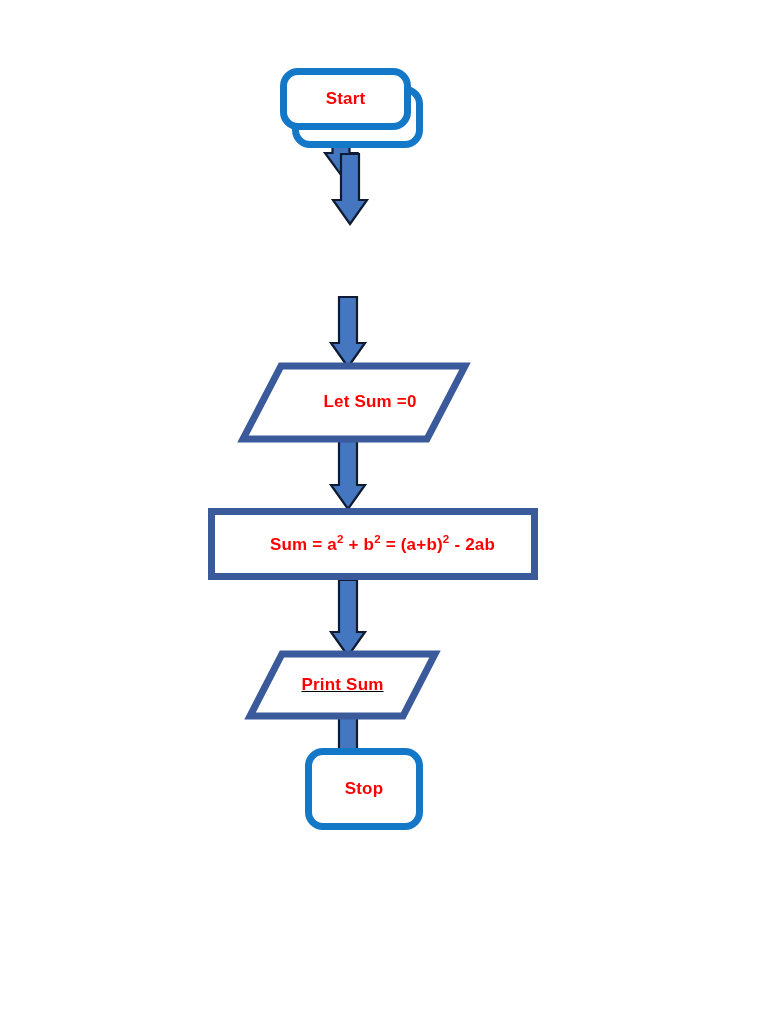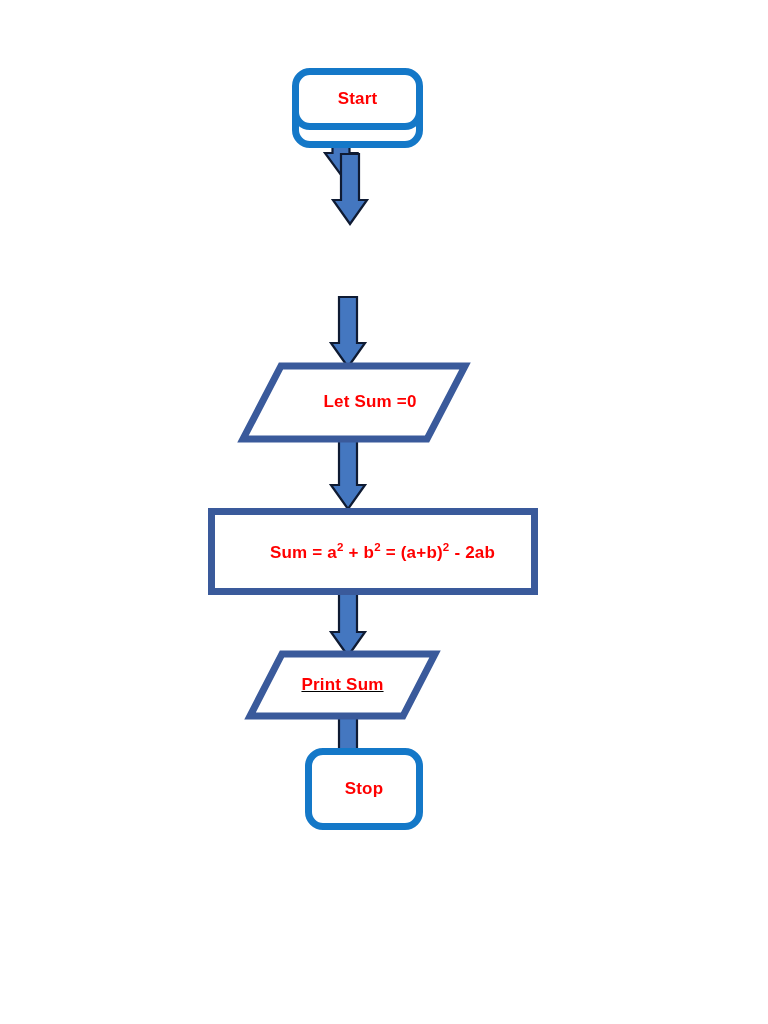--- a/index.html
+++ b/index.html
@@ -101,30 +101,30 @@
       <svg width="34" height="76" viewBox="0 0 34 76">
         <polygon points="8,0 26,0 26,52 34,52 17,76 0,52 8,52" fill="#4477C0" stroke="#0F1B33" stroke-width="2.2" stroke-linejoin="miter"></polygon>
       </svg>
     </div>
     <div class="arrow" style="left: 331px; top: 714px; width: 34px; height: 74px;">
       <svg width="34" height="74" viewBox="0 0 34 74">
         <polygon points="8,0 26,0 26,50 34,50 17,74 0,50 8,50" fill="#4477C0" stroke="#0F1B33" stroke-width="2.2" stroke-linejoin="miter"></polygon>
       </svg>
     </div>
     <div class="node terminator-shadow" style="left: 292px; top: 86px; width: 131px; height: 62px; border-color: rgb(20, 120, 200);"></div>
-    <div class="node terminator" style="left: 292px; top: 68px; width: 131px; height: 62px; border-color: rgb(20, 120, 200);">
+    <div class="node terminator" style="left: 280px; top: 68px; width: 131px; height: 62px; border-color: rgb(20, 120, 200);">
       <span class="node-label" style="color: rgb(255, 0, 0);">Start</span>
     </div>
     <div class="node io" style="left: 243px; top: 366px; width: 222px; height: 73px;">
       <svg width="222" height="73" viewBox="0 0 222 73">
         <polygon points="38,0 222,0 184,73 0,73" fill="#ffffff" stroke="#3A5A9B" stroke-width="7" stroke-linejoin="miter"></polygon>
       </svg>
       <span class="node-label" style="color: rgb(255, 0, 0); margin-left: 32px;">Let Sum =0</span>
     </div>
-    <div class="node process" style="left: 208px; top: 508px; width: 330px; height: 87px; border-color: rgb(58, 90, 155); padding-left: 19px;">
+    <div class="node process" style="left: 208px; top: 508px; width: 330px; height: 72px; border-color: rgb(58, 90, 155); padding-left: 19px;">
       <span class="node-label" style="color: rgb(255, 0, 0);">Sum = a<sup style="font-size: 0.68em;">2</sup> + b<sup style="font-size: 0.68em;">2</sup> = (a+b)<sup style="font-size: 0.68em;">2</sup> - 2ab</span>
     </div>
     <div class="node io" style="left: 250px; top: 654px; width: 185px; height: 62px; text-decoration: underline;">
       <svg width="185" height="62" viewBox="0 0 185 62">
         <polygon points="32,0 185,0 153,62 0,62" fill="#ffffff" stroke="#3A5A9B" stroke-width="7" stroke-linejoin="miter"></polygon>
       </svg>
       <span class="node-label" style="color: rgb(255, 0, 0);">Print Sum</span>
     </div>
     <div class="node terminator" style="left: 305px; top: 748px; width: 118px; height: 82px; border-color: rgb(20, 120, 200);">
       <span class="node-label" style="color: rgb(255, 0, 0);">Stop</span>

